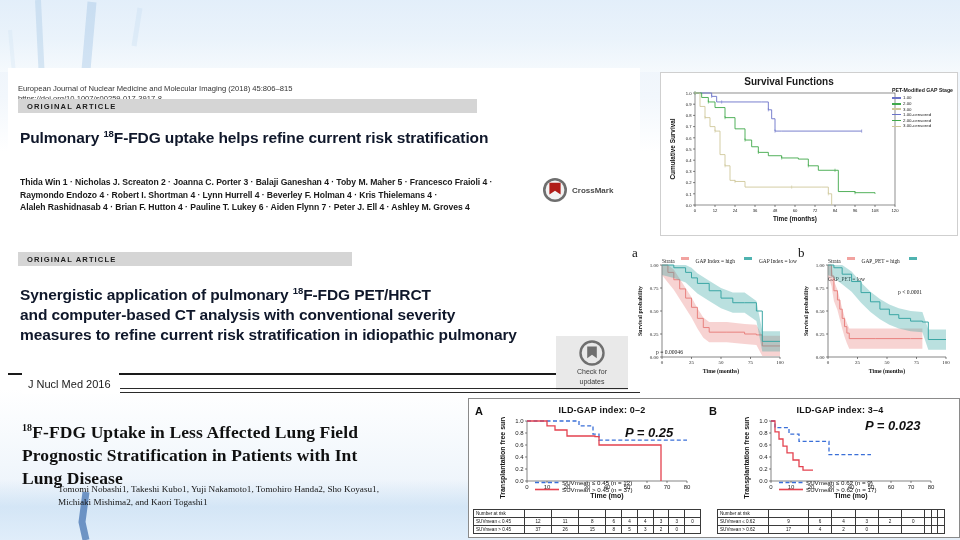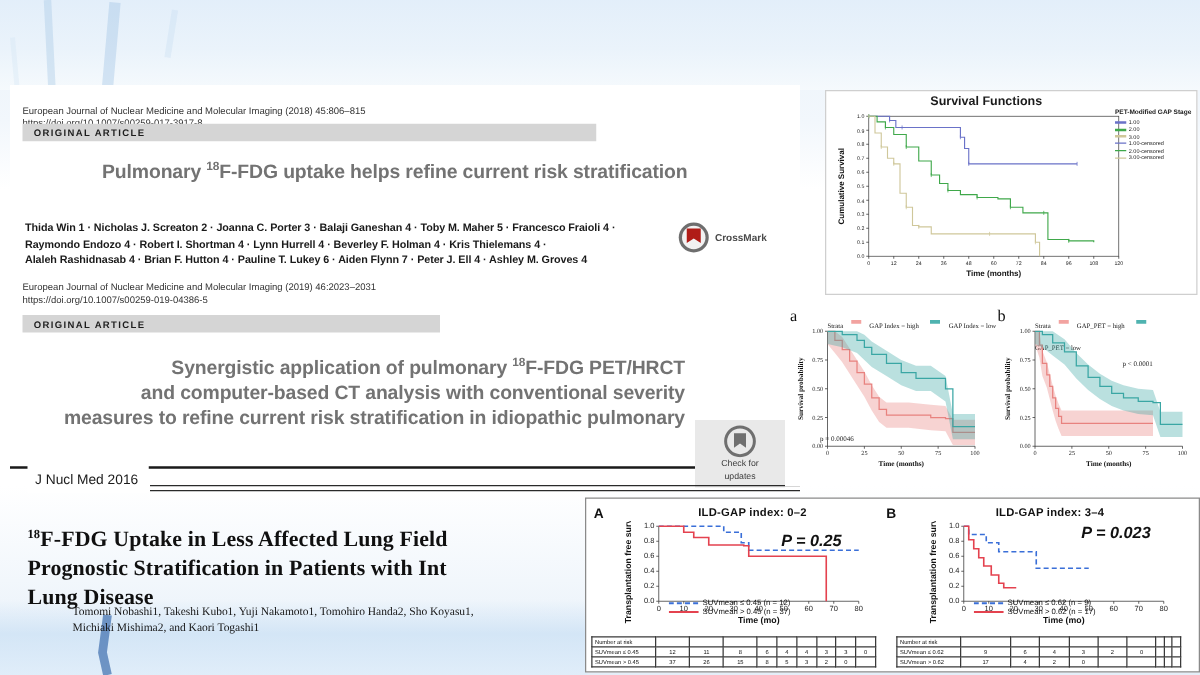--- a/index.html
+++ b/index.html
@@ -42,21 +42,21 @@
   #logo-text{display:flex;flex-direction:column;justify-content:center;}
   #logo-text .l1{font-size:11.5px;font-weight:700;color:#123a72;letter-spacing:.2px;white-space:nowrap;}
   #logo-text .l2{font-size:11.5px;font-weight:700;color:#123a72;letter-spacing:.2px;text-align:center;white-space:nowrap;}
 
   
   .sheet{position:absolute;background:#fff;}
   #paper-top{left:8px;top:68px;width:632px;height:305px;border-bottom:2px solid #1a1a1a;}
   .journal-line{font-size:7.6px;color:#333;font-family:"Liberation Sans",sans-serif;line-height:10px;}
   .oa-bar{background:#d5d5d5;height:14px;display:flex;align-items:center;padding-left:9px;}
   .oa-bar span{font-size:7.6px;font-weight:700;letter-spacing:1.1px;color:#1d1d1d;}
-  .ptitle{font-weight:700;color:#737373;font-size:15.5px;line-height:20px;letter-spacing:-.1px;text-align:right;}
+  .ptitle{font-weight:700;color:#0f172a;font-size:15.5px;line-height:20px;letter-spacing:-.1px;}
   .ptitle sup{font-size:9.5px;}
   .authors{font-size:8.6px;font-weight:700;color:#1a1a1a;line-height:12.5px;letter-spacing:-.05px;}
 
   
   #crossmark{position:absolute;left:534px;top:105px;width:96px;height:34px;display:flex;align-items:center;gap:4px;}
   #crossmark .cm-label{font-size:8px;font-weight:700;color:#4a4a4a;font-family:Liberation Sans, sans-serif;}
   
   #checkupd{position:absolute;left:548px;top:268px;width:72px;height:54px;background:#e9e9e9;
             display:flex;flex-direction:column;align-items:center;justify-content:center;gap:2px;}
   #checkupd .cu-text{font-size:7px;color:#3b3b3b;text-align:center;line-height:8.4px;}
@@ -135,24 +135,20 @@
     <div style="position:absolute;left:12px;top:56px;width:530px;">
       <div class="ptitle"><span>Pulmonary </span><sup>18</sup><span>F-FDG uptake helps refine current risk stratification</span></div>
     </div>
 
     <div style="position:absolute;left:12px;top:108px;width:610px;">
       <div class="authors">Thida Win 1 · Nicholas J. Screaton 2 · Joanna C. Porter 3 · Balaji Ganeshan 4 · Toby M. Maher 5 · Francesco Fraioli 4 ·</div>
       <div class="authors">Raymondo Endozo 4 · Robert I. Shortman 4 · Lynn Hurrell 4 · Beverley F. Holman 4 · Kris Thielemans 4 ·</div>
       <div class="authors">Alaleh Rashidnasab 4 · Brian F. Hutton 4 · Pauline T. Lukey 6 · Aiden Flynn 7 · Peter J. Ell 4 · Ashley M. Groves 4</div>
     </div>
 
-    <div style="position:absolute;left:10px;top:157px;width:470px;">
-      <div class="journal-line">European Journal of Nuclear Medicine and Molecular Imaging (2019) 46:2023–2031</div>
-      <div class="journal-line">https://doi.org/10.1007/s00259-019-04386-5</div>
-    </div>
     <div class="oa-bar" style="position:absolute;left:10px;top:184px;width:325px;">
       <span>ORIGINAL ARTICLE</span>
     </div>
 
     <div id="checkupd">
       <svg width="26" height="26" viewBox="0 0 26 26">
         <circle cx="13" cy="13" r="11.5" fill="none" stroke="#6f6f6f" stroke-width="2.4"></circle>
         <path d="M8.2 6.6 h9.6 v11.6 l-4.8 -3.4 l-4.8 3.4 Z" fill="#6f6f6f"></path>
       </svg>
       <div class="cu-text">Check for</div>

